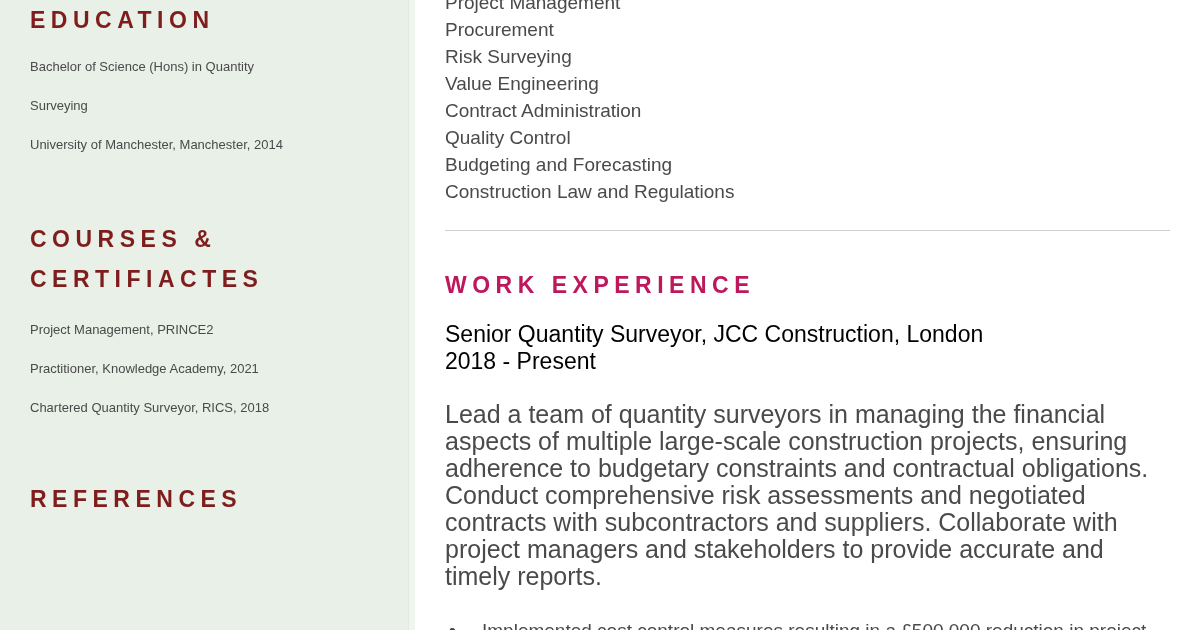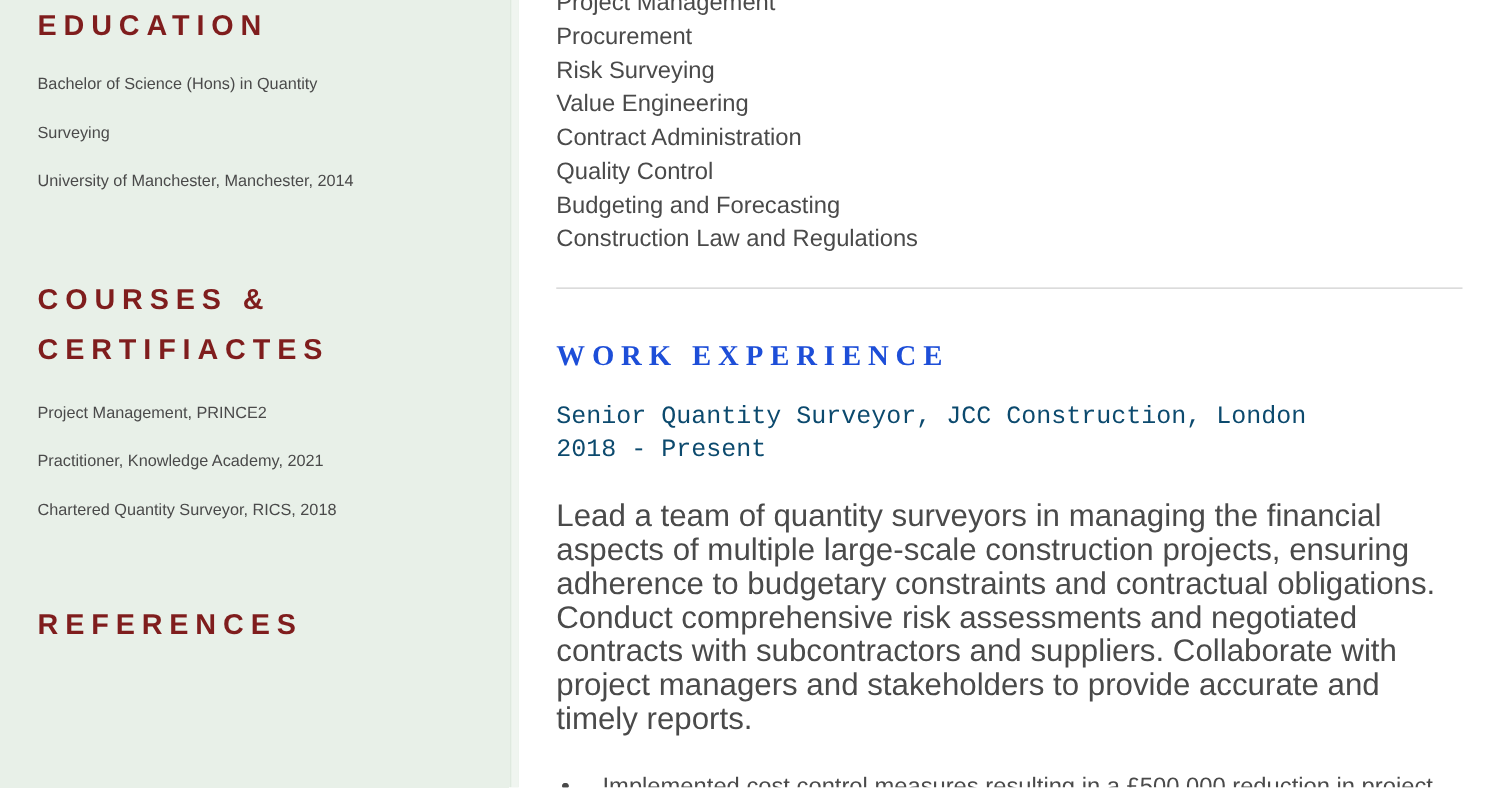--- a/index.html
+++ b/index.html
@@ -112,37 +112,35 @@
   .divider {
     height: 1px;
     background: #cfcfcf;
     width: 725px;
     margin-top: 25px;
   }
 
   .main-heading {
     font-size: 23px;
     font-weight: bold;
-    color: #1d4ed8;
+    color: #be185d;
     letter-spacing: 5.5px;
     margin: 0;
     padding-top: 41px;
     white-space: nowrap;
-    font-family: Liberation Serif, serif;
   }
 
   .job-block {
     margin-top: 22px;
   }
   .job-line {
-    font-size: 20px;
-    color: #0c4a6e;
-    line-height: 27px;
-    white-space: nowrap;
-    font-family: Liberation Mono, monospace;
+    font-size: 23px;
+    color: #000000;
+    line-height: 27px;
+    white-space: nowrap;
   }
 
   .job-desc {
     font-size: 25px;
     color: #4a4a4a;
     line-height: 27px;
     margin: 0;
     margin-top: 26px;
     width: 720px;
   }

